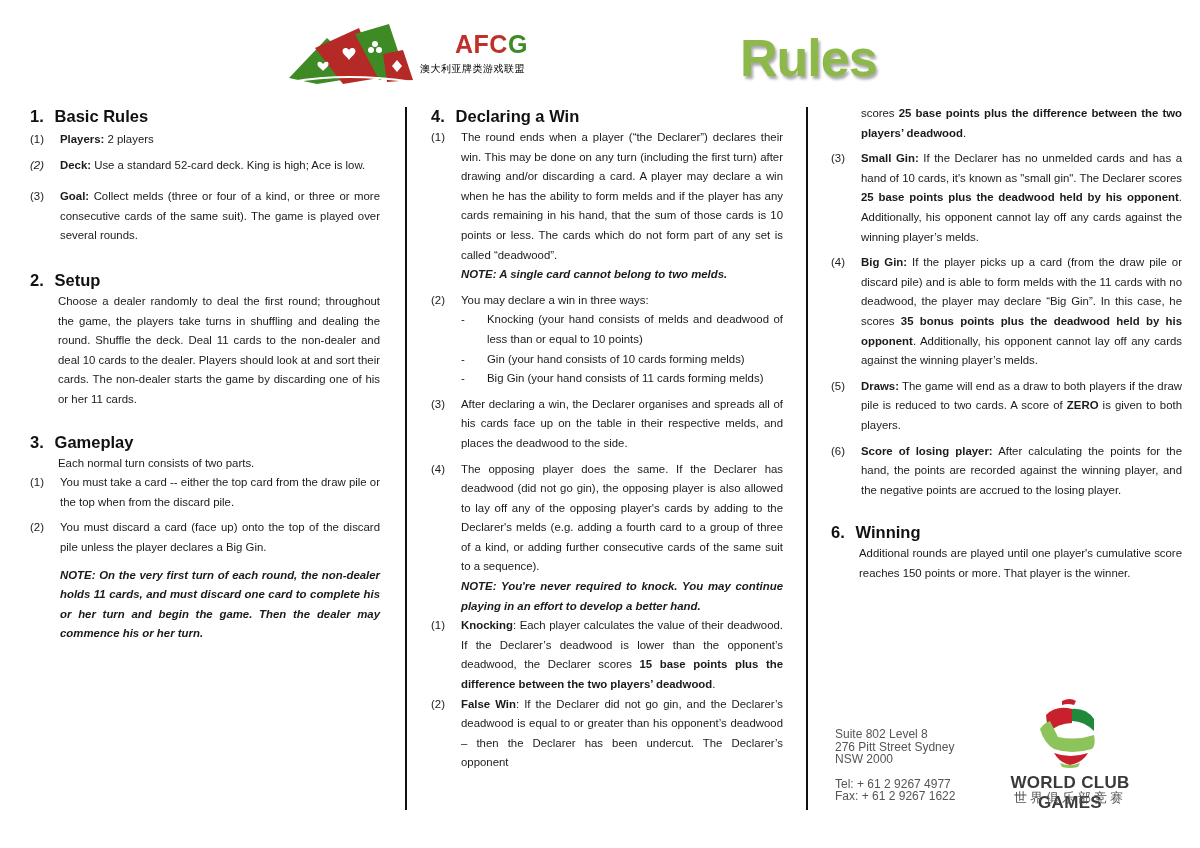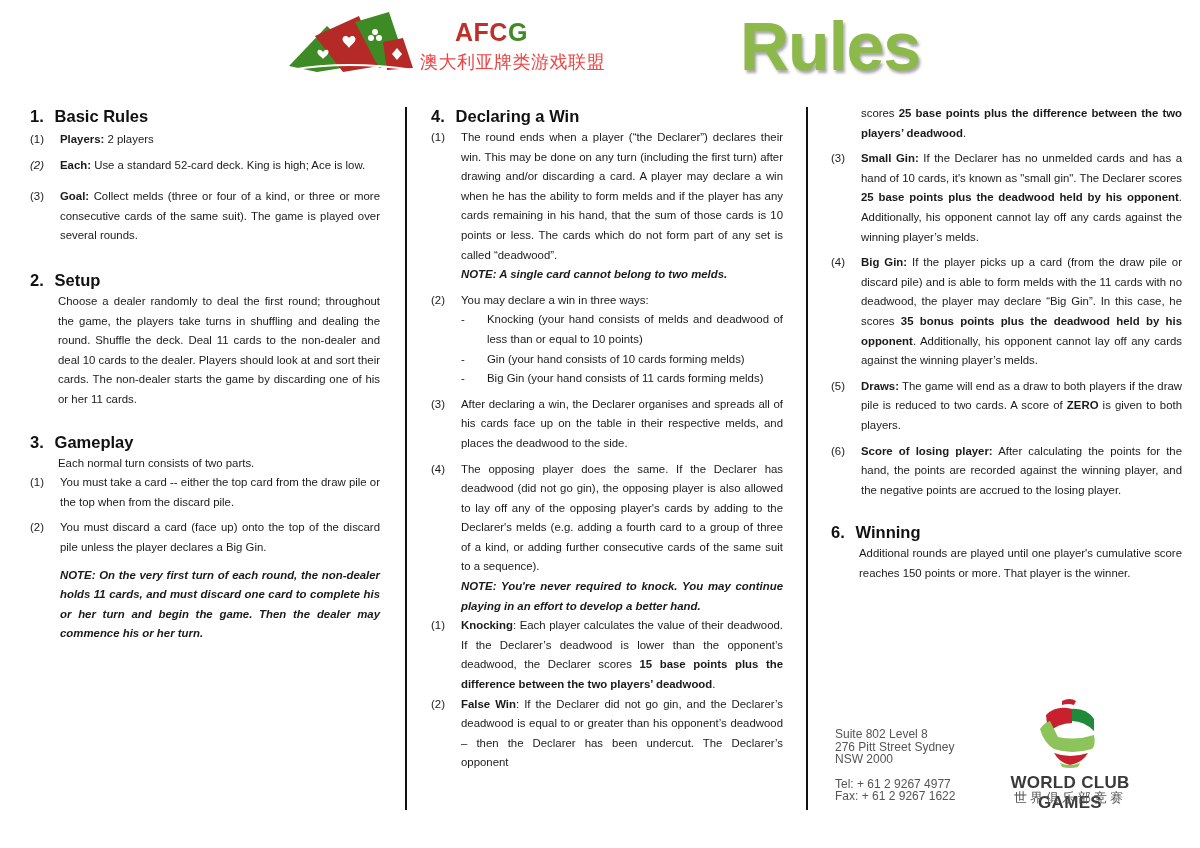--- a/index.html
+++ b/index.html
@@ -1,31 +1,31 @@
 <!DOCTYPE html>
 <html><head>
 <meta charset="utf-8">
 <style>
   * { box-sizing: border-box; margin: 0; padding: 0; }
   html, body { width: 1200px; height: 848px; background: #ffffff; overflow: hidden; }
   body { position: relative; font-family: "Liberation Sans", sans-serif; color: #1a1a1a; }
 
   
   .header { position: absolute; left: 0; top: 0; width: 1200px; height: 100px; }
-  .afcg-logo { position: absolute; left: 287px; top: 8px; width: 300px; height: 66px; }
+  .afcg-logo { position: absolute; left: 287px; top: 20px; width: 300px; height: 66px; }
   .afcg-logo svg { position: absolute; left: 0; top: 0; }
   .afcg-title { position: absolute; left: 168px; top: 10px; font-size: 25px; font-weight: bold; color: #c0302b; letter-spacing: 0.5px; }
   .afcg-title .g { color: #3e8a25; }
-  .afcg-sub { position: absolute; left: 133px; top: 42px; font-size: 18px; color: #ef4444; letter-spacing: 0.5px; white-space: nowrap; font-family: "DejaVu Sans", sans-serif; }
+  .afcg-sub { position: absolute; left: 133px; top: 42px; font-size: 10px; color: #000000; letter-spacing: 0.5px; white-space: nowrap; font-family: "DejaVu Sans", sans-serif; }
 
   .gin-logo { position: absolute; left: 636px; top: 16px; width: 72px; height: 74px; }
   .gin-logo svg { position: absolute; left: 0; top: 0; }
   .gin-label { position: absolute; left: 0; top: 57px; width: 72px; text-align: center; font-size: 12px; font-weight: bold; color: #222; }
 
-  .rules-title { position: absolute; left: 740px; top: 4px; font-size: 68px; line-height: 84px; font-weight: bold; color: #8db84a;
+  .rules-title { position: absolute; left: 740px; top: 16px; font-size: 52px; line-height: 84px; font-weight: bold; color: #8db84a;
                  text-shadow: 2px 3px 3px rgba(0,0,0,0.35); letter-spacing: -1px; }
 
   
   .col { position: absolute; top: 104px; font-size: 11.4px; line-height: 19.6px; color: #1a1a1a; }
   .col1 { left: 30px; width: 350px; }
   .col2 { left: 431px; width: 352px; }
   .col3 { left: 831px; width: 351px; }
   .divider { position: absolute; top: 107px; width: 2px; height: 703px; background: #111; }
   .div1 { left: 405px; }
   .div2 { left: 806px; }
@@ -83,21 +83,21 @@
 
 <div class="divider div1"></div>
 <div class="divider div2"></div>
 
 <div class="col col1">
   <h2><span class="num">1.</span> <span>Basic Rules</span></h2>
   <div class="item" style="margin-top:2px">
     <span class="n">(1)</span><span class="b">Players:</span><span> 2 players</span>
   </div>
   <div class="item" style="margin-top:6px">
-    <span class="n ital">(2)</span><span class="b">Each:</span><span> Use a standard 52-card deck. King is high; Ace is low.</span>
+    <span class="n ital">(2)</span><span class="b">Deck:</span><span> Use a standard 52-card deck. King is high; Ace is low.</span>
   </div>
   <div class="item" style="margin-top:12px">
     <span class="n">(3)</span><span class="b">Goal:</span><span> Collect melds (three or four of a kind, or three or more consecutive cards of the same suit). The game is played over several rounds.</span>
   </div>
 
   <h2 style="margin-top:22px"><span class="num">2.</span> <span>Setup</span></h2>
   <div class="para">Choose a dealer randomly to deal the first round; throughout the game, the players take turns in shuffling and dealing the round. Shuffle the deck. Deal 11 cards to the non-dealer and deal 10 cards to the dealer. Players should look at and sort their cards. The non-dealer starts the game by discarding one of his or her 11 cards.</div>
 
   <h2 style="margin-top:20px"><span class="num">3.</span> <span>Gameplay</span></h2>
   <div class="para">Each normal turn consists of two parts.</div>

